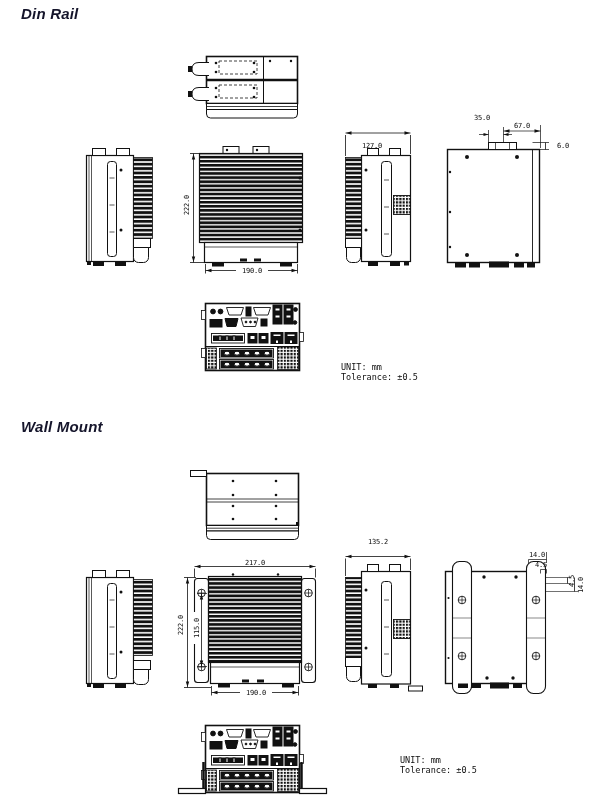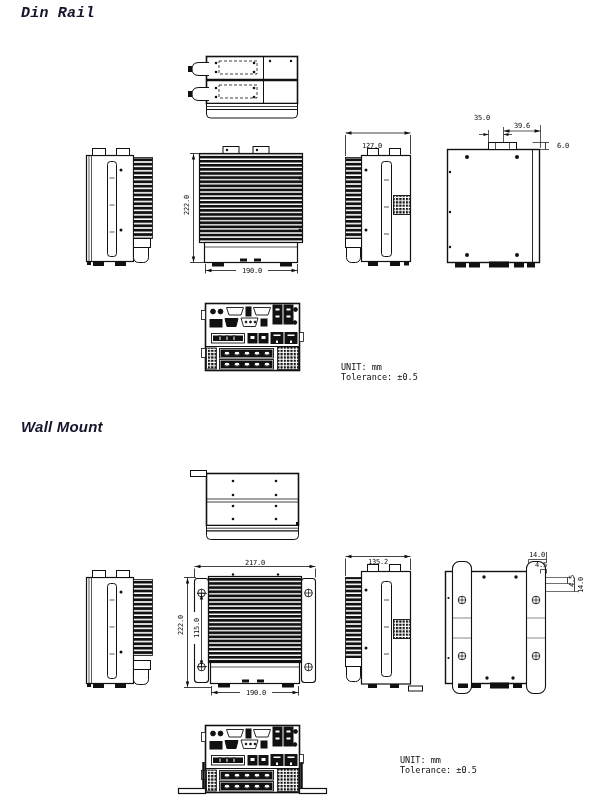--- a/index.html
+++ b/index.html
@@ -388,34 +388,34 @@
     <g>
       <line x1="203.5" y1="762" x2="203.5" y2="789" stroke-width="2.5"></line>
       <line x1="301.5" y1="762" x2="301.5" y2="789" stroke-width="2.5"></line>
       <rect x="178.5" y="788.5" width="27" height="5" fill="#fff" stroke-width="1.2"></rect>
       <rect x="299.5" y="788.5" width="27" height="5" fill="#fff" stroke-width="1.2"></rect>
     </g>
 
   </g>
 </svg>
 
-<span class="sec-title" style="left:21px;top:5px;font-family:Liberation Mono, monospace;">Din Rail</span>
+<span class="sec-title" style="left:21px;top:5px;">Din Rail</span>
 
 <span class="dim" style="left:357px;top:122px;width:30px;margin-top:20px;">127.0</span>
 <span class="dim" style="left:472px;top:114px;width:20px;">35.0</span>
-<span class="dim" style="left:509px;top:122px;width:26px;">39.6</span>
+<span class="dim" style="left:509px;top:122px;width:26px;">67.0</span>
 <span class="dim" style="left:549px;top:142px;padding-left:8px;">6.0</span>
 <span class="dim rot" style="left:172px;top:201px;width:30px;">222.0</span>
 <span class="dim bgw" style="left:236px;top:267px;width:30px;">190.0</span>
 <span class="note" style="left:341px;top:362px;">UNIT: mm</span>
 <span class="note" style="left:341px;top:372px;">Tolerance: ±0.5</span>
 
 <span class="sec-title" style="left:21px;top:418px;">Wall Mount</span>
 
-<span class="dim" style="left:362px;top:558px;width:32px;">135.2</span>
+<span class="dim" style="left:362px;top:538px;width:32px;">135.2</span>
 <span class="dim" style="left:240px;top:559px;width:30px;">217.0</span>
 <span class="dim rot" style="left:166px;top:621px;width:30px;">222.0</span>
 <span class="dim rot bgw" style="left:181px;top:624px;width:30px;">115.0</span>
 <span class="dim bgw" style="left:240px;top:689px;width:30px;">190.0</span>
 <span class="dim" style="left:528px;top:551px;width:18px;">14.0</span>
 <span class="dim" style="left:532px;top:561px;width:18px;">4.5</span>
 <span class="dim rot" style="left:565px;top:577px;width:14px;">4.5</span>
 <span class="dim rot" style="left:572px;top:581px;width:18px;">14.0</span>
 <span class="note" style="left:400px;top:755px;">UNIT: mm</span>
 <span class="note" style="left:400px;top:765px;">Tolerance: ±0.5</span>

